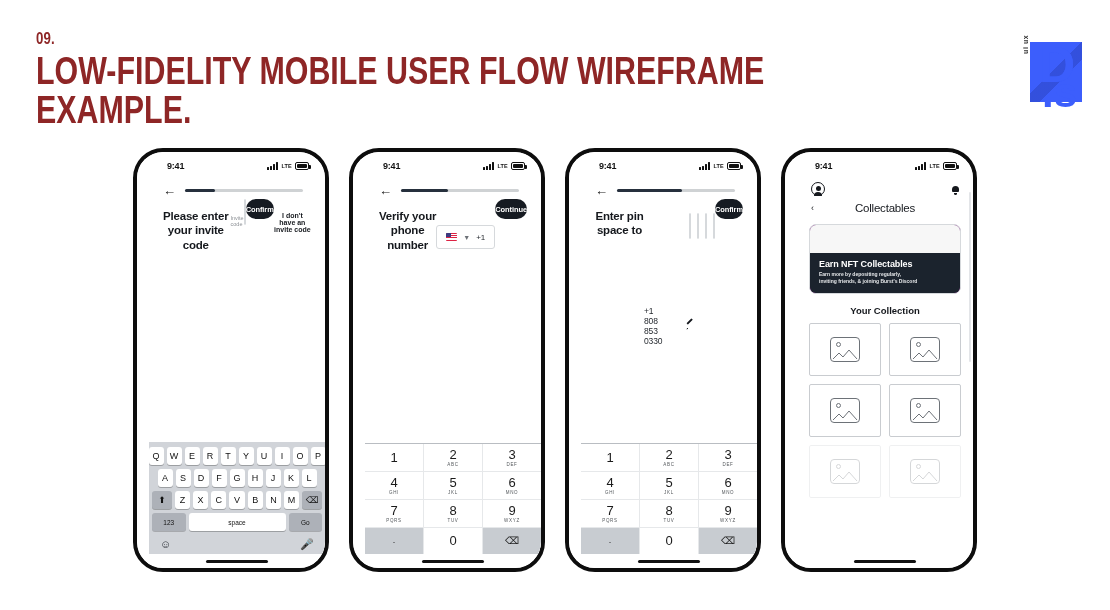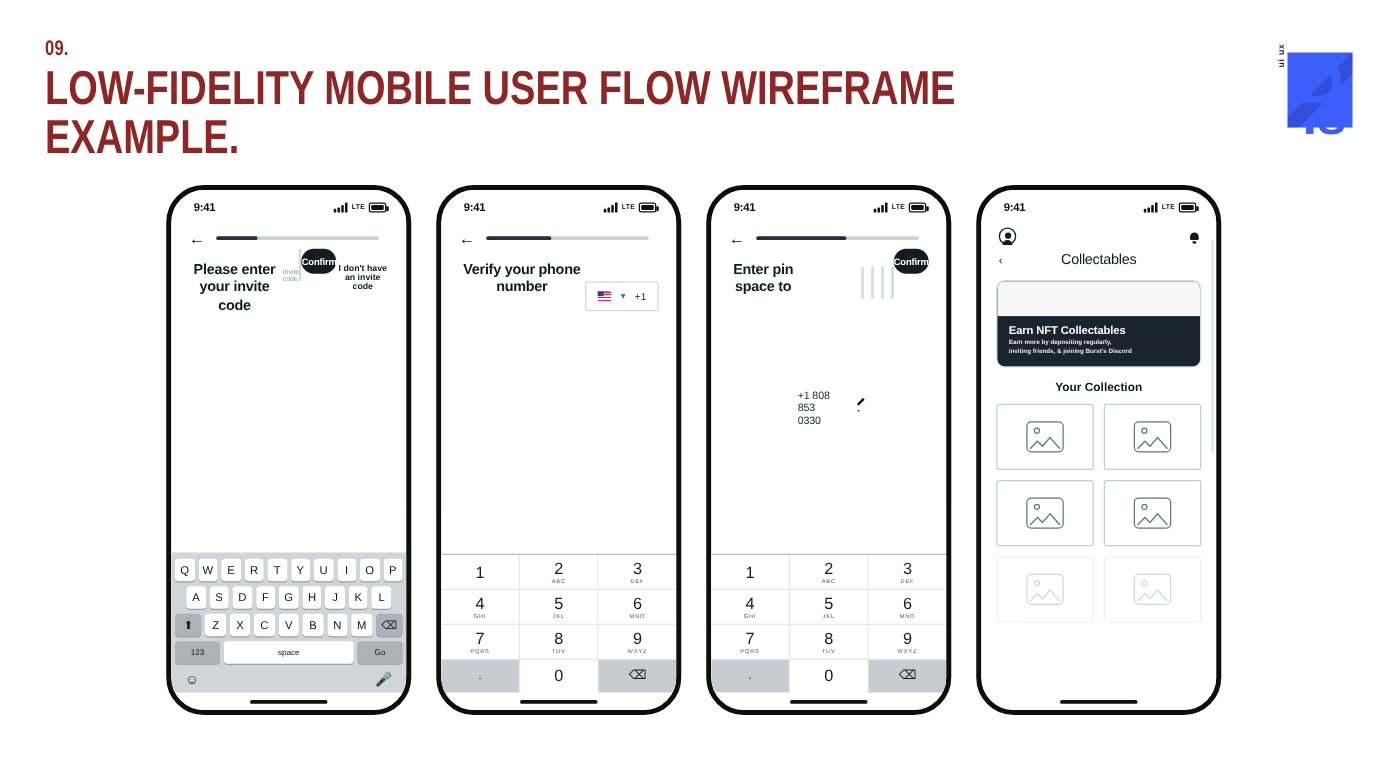--- a/index.html
+++ b/index.html
@@ -66,21 +66,21 @@
   .phone {
     width:196px; height:424px;
     border:4px solid #0d0d0d;
     border-radius:30px;
     background:#ffffff;
     position:relative;
     overflow:hidden;
     flex:0 0 auto;
   }
   .screen { position:absolute; inset:0; border-radius:26px; overflow:hidden; background:#fff;
-            display:flex; flex-direction:column; }
+            display:flex; flex-direction:column;padding-left:12px; }
 
   
   .statusbar {
     height:24px; flex:0 0 24px; display:flex; align-items:center;
     justify-content:space-between; padding:4px 16px 0 18px;
   }
   .st-time { font-size:9px; font-weight:bold; color:#111; letter-spacing:-.2px; }
   .st-right { display:flex; align-items:center; gap:3px; }
   .bars { display:flex; align-items:flex-end; gap:1px; height:8px; }
   .bars i { display:block; width:2px; background:#111; border-radius:.5px; }
@@ -164,21 +164,21 @@
   .topbar4 { display:flex; align-items:center; justify-content:space-between; padding:6px 14px 0 14px; flex:0 0 auto; }
   .avatar { width:14px; height:14px; border-radius:50%; border:1px solid #15181d; display:flex; align-items:center; justify-content:center; }
   .avatar i { display:block; width:5px; height:5px; border-radius:50%; background:#15181d; position:relative; margin-top:-1px; }
   .avatar i::after { content:""; position:absolute; left:-1.5px; top:5.5px; width:8px; height:4px; border-radius:4px 4px 0 0; background:#15181d; }
   .bell { width:7px; height:8px; position:relative; }
   .bell::before { content:""; position:absolute; left:0; top:1px; width:7px; height:6px; border-radius:3.5px 3.5px 1px 1px; background:#15181d; }
   .bell::after { content:""; position:absolute; left:2px; bottom:-1.5px; width:3px; height:2px; border-radius:0 0 2px 2px; background:#15181d; }
   .hdr4 { display:flex; align-items:center; padding:6px 14px 0 14px; flex:0 0 auto; }
   .hdr4 .bk { font-size:9px; color:#15181d; width:14px; }
   .hdr4 .tt { flex:1; text-align:center; font-size:11.5px; font-weight:normal; color:#15181d; margin-left:-14px; letter-spacing:-.2px; }
-  .promo { margin:10px 12px 0 12px; border:1px solid #d6d9dc; border-radius:7px; overflow:hidden; background:#0369a1; height:70px; display:flex; flex-direction:column;justify-content:center; }
+  .promo { margin:10px 12px 0 12px; border:1px solid #d6d9dc; border-radius:7px; overflow:hidden; background:#701a75; height:70px; display:flex; flex-direction:column;justify-content:center; }
   .promo-top { flex:1 1 auto; background:#f7f7f7; }
   .promo-bot { background:#1b232d; color:#fff; padding:6px 9px 7px 9px; }
   .promo-h { font-size:9px; font-weight:bold; letter-spacing:-.1px; }
   .promo-p { font-size:5px; line-height:1.55; margin-top:2px; font-weight:bold; color:#e6e8ea; }
   .coll-title { text-align:center; font-size:9.5px; font-weight:bold; color:#15181d; margin:11px 0 7px 0; }
   .grid { display:grid; grid-template-columns:1fr 1fr; gap:8px; padding:0 12px; }
   .cell { height:53px; border:1px solid #c9ccd0; border-radius:2px; display:flex; align-items:center; justify-content:center; }
   .cell.faded { opacity:.28; }
   .ph-img { width:30px; height:25px; border:1px solid #6d7278; border-radius:4px; position:relative; overflow:hidden; }
   .ph-img .sun { position:absolute; left:5px; top:4px; width:5px; height:5px; border:1px solid #6d7278; border-radius:50%; }
@@ -316,20 +316,21 @@
       </div>
 
       <div class="sbody">
         <div class="h-title">Verify your phone number</div>
         <div class="cc-field">
           <div class="flag"></div>
           <div class="chev">▼</div>
           <div class="cc-val">+1</div>
         </div>
         <div style="flex:1 1 auto"></div>
+        <div class="btn-primary">Continue</div>
         <div style="height:12px"></div>
       </div>
 
       <div class="numpad">
         <div class="np-row">
           <div class="np-key">
             <div class="np-num">1</div>
           </div>
           <div class="np-key">
             <div class="np-num">2</div>

